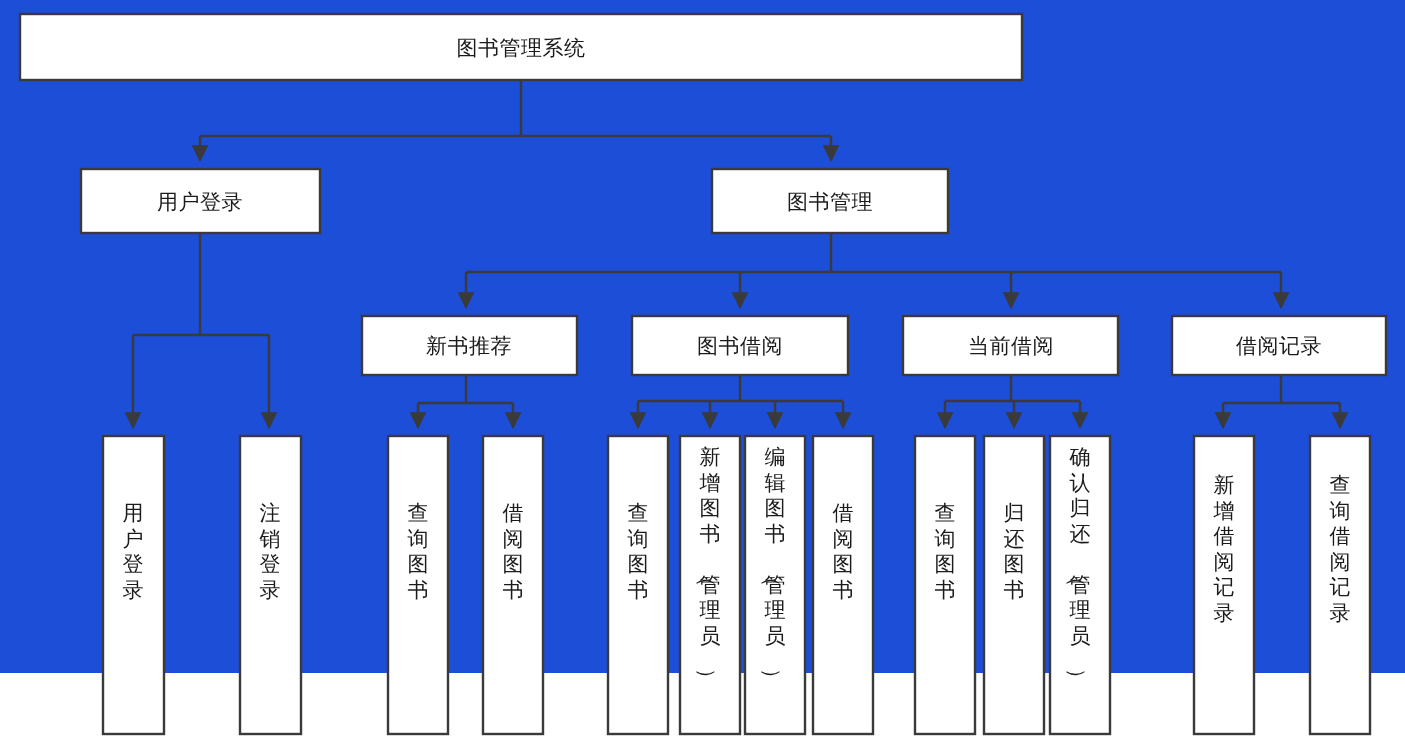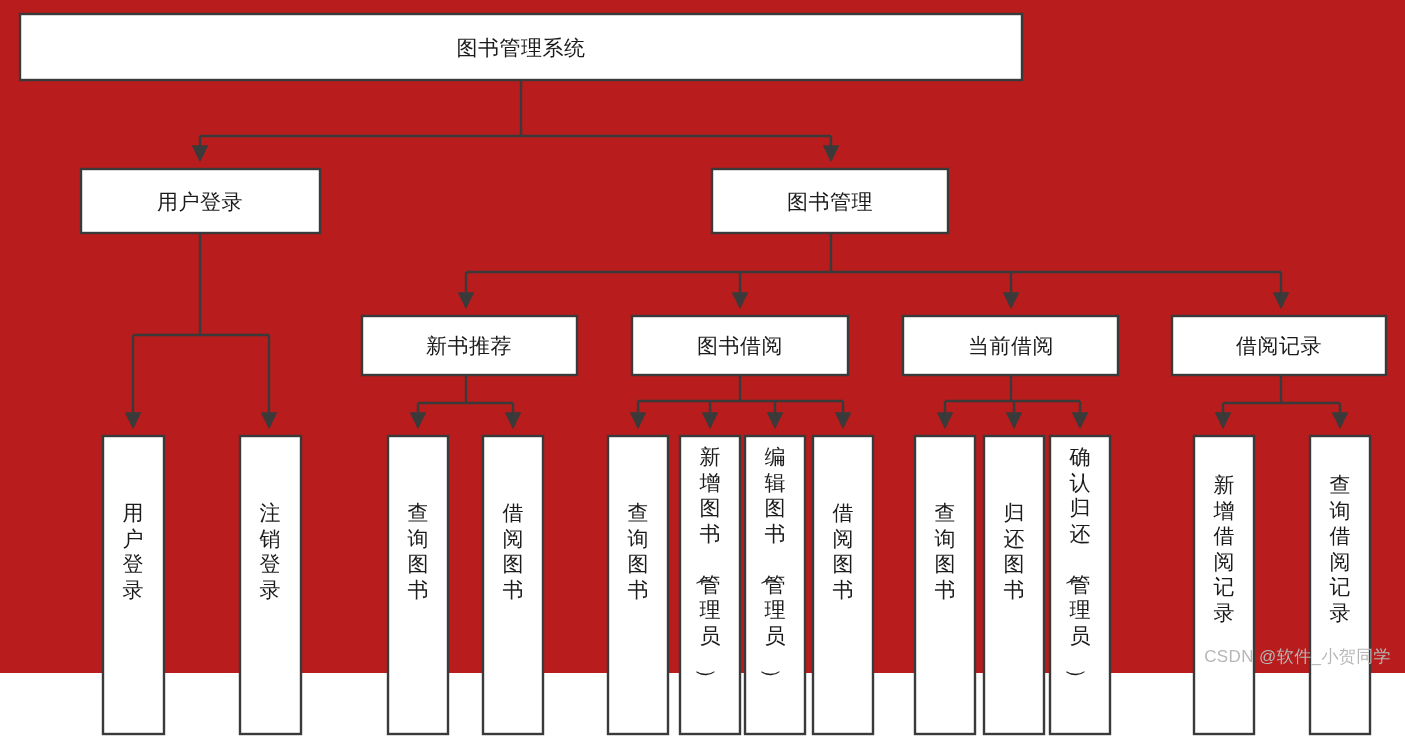--- a/index.html
+++ b/index.html
@@ -12,21 +12,21 @@
     width: 1405px;
     height: 747px;
     font-family: "Liberation Sans", "DejaVu Sans", sans-serif;
     overflow: hidden;
     position: relative;
   }
   #diagram-root {
     position: relative;
     width: 1405px;
     height: 673px;
-    background: #b91c1c;
+    background: #1d4ed8;
   }
   svg#flow {
     display: block;
     width: 1405px;
     height: 747px;
   }
   .node-box {
     fill: #ffffff;
     stroke: #3a3a3a;
     stroke-width: 2.4;
@@ -222,14 +222,13 @@
         <text class="leaf-label" x="1224" y="492"><tspan x="1224" dy="0">新</tspan><tspan x="1224" dy="25.5">增</tspan><tspan x="1224" dy="25.5">借</tspan><tspan x="1224" dy="25.5">阅</tspan><tspan x="1224" dy="25.5">记</tspan><tspan x="1224" dy="25.5">录</tspan></text>
       </g>
 
       <g>
         <rect class="node-box" x="1310" y="436" width="60" height="298"></rect>
         <text class="leaf-label" x="1340" y="492"><tspan x="1340" dy="0">查</tspan><tspan x="1340" dy="25.5">询</tspan><tspan x="1340" dy="25.5">借</tspan><tspan x="1340" dy="25.5">阅</tspan><tspan x="1340" dy="25.5">记</tspan><tspan x="1340" dy="25.5">录</tspan></text>
       </g>
     </g>
   </svg>
 
-  <div class="watermark">CSDN @软件_小贺同学</div>
 </div>
 
 </body></html>

